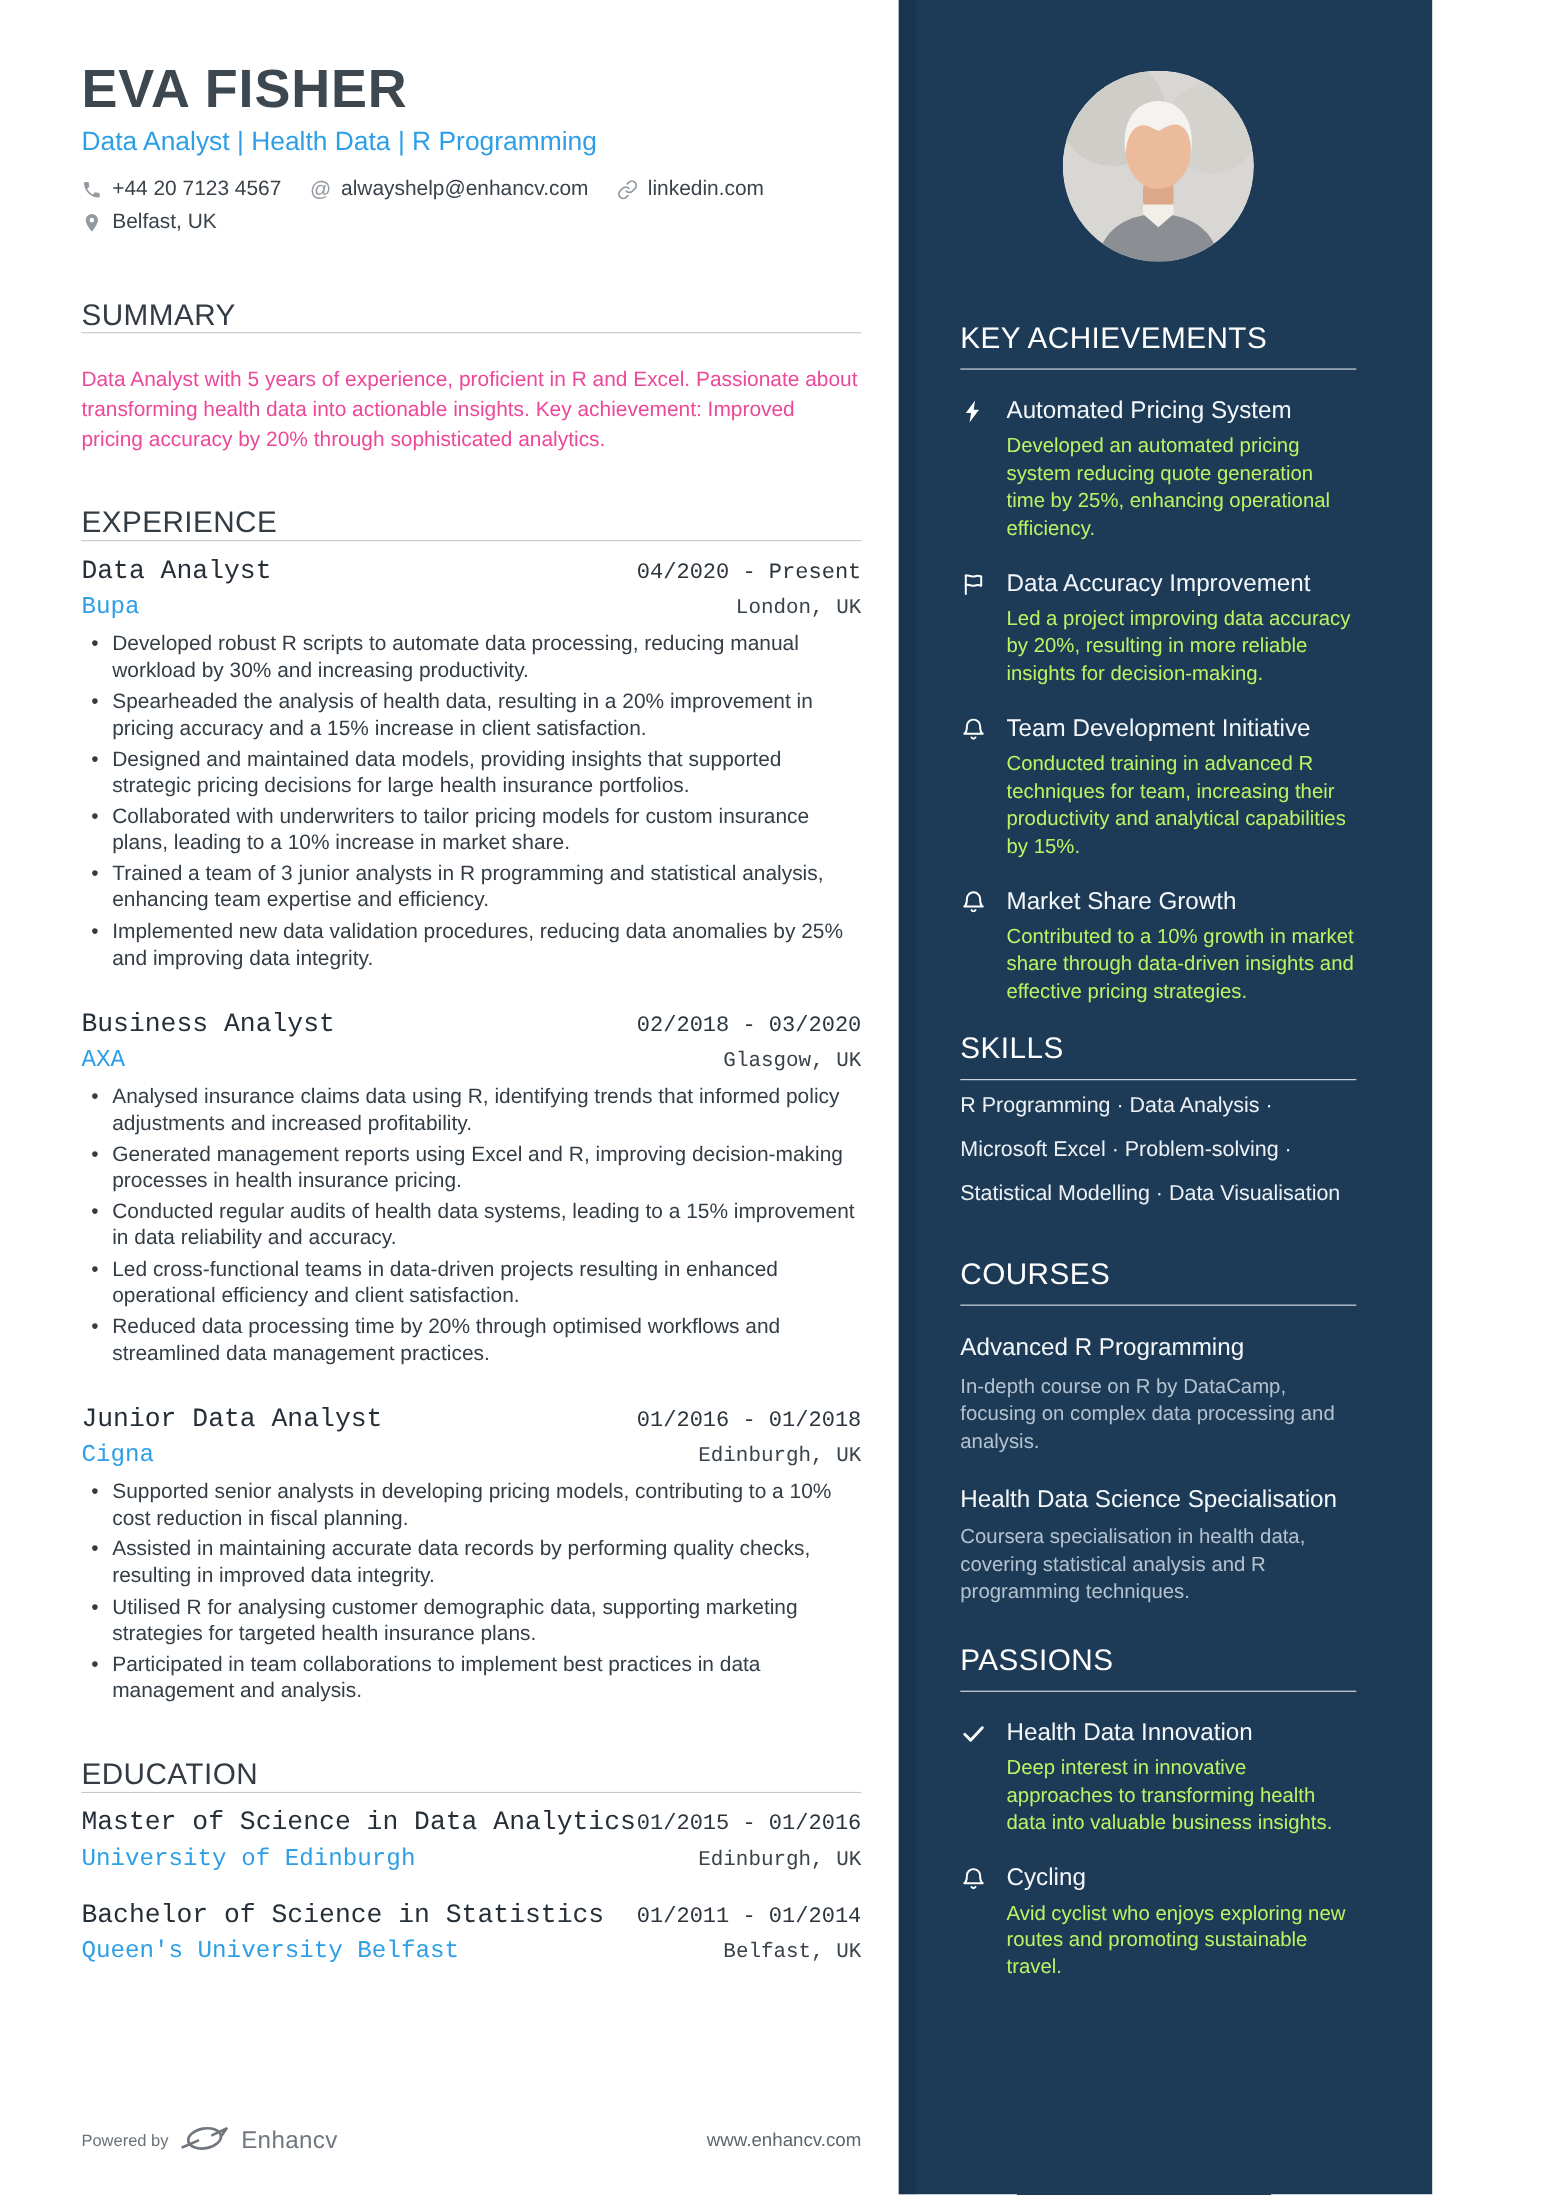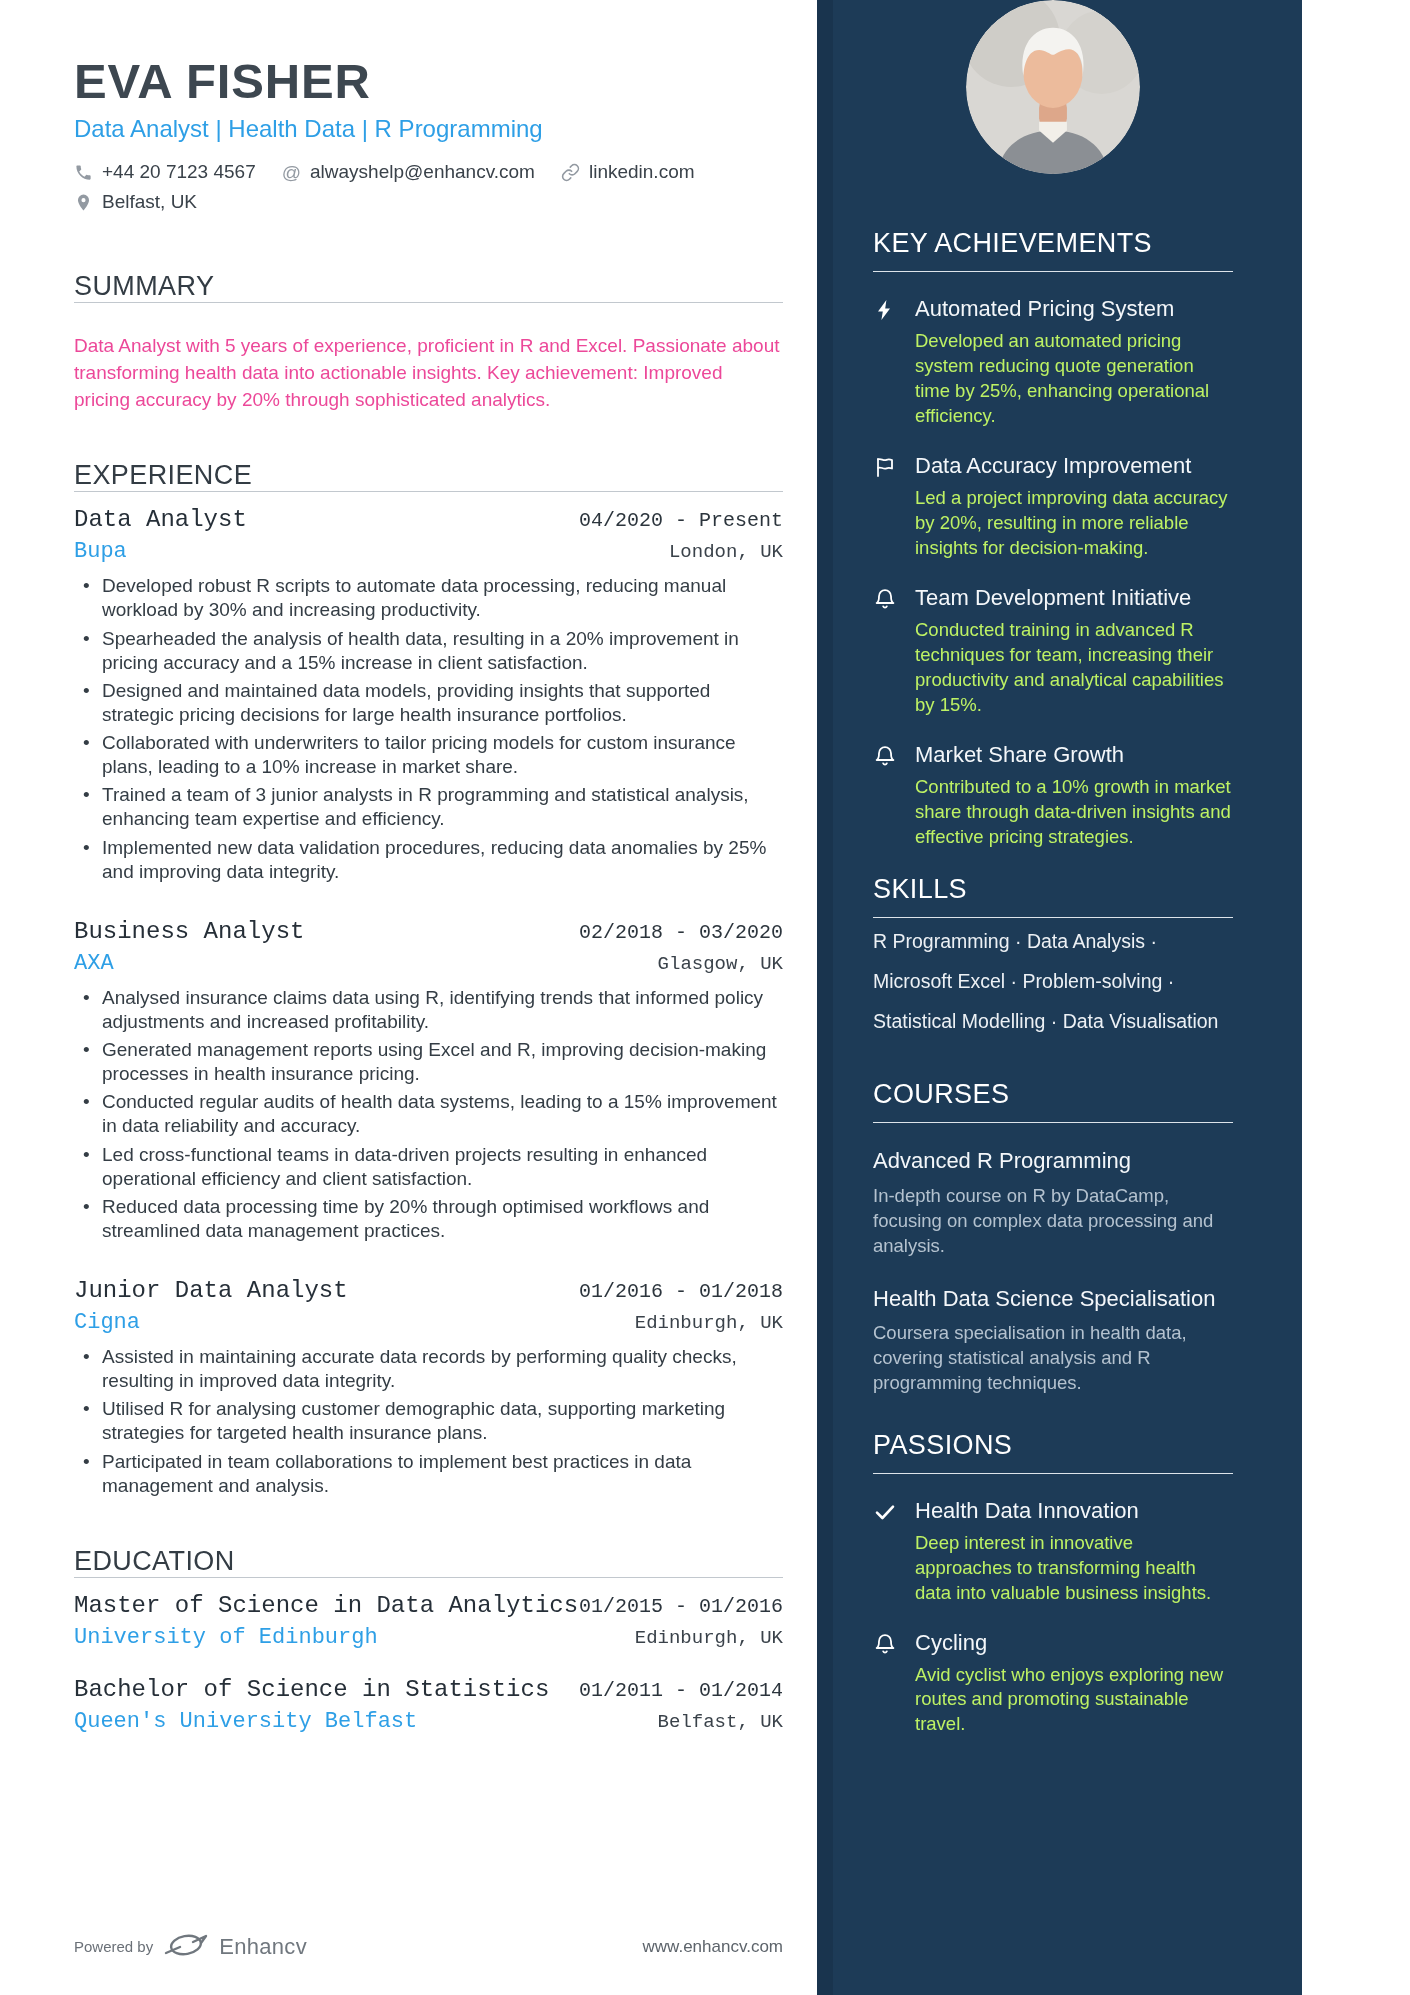--- a/index.html
+++ b/index.html
@@ -65,21 +65,21 @@
     margin-top:auto; display:flex; justify-content:space-between; align-items:center;
   }
   .pw { display:flex; align-items:center; gap:10px; font-size:15px; color:#6a7077; }
   .brand { font-size:22px; color:#70777e; letter-spacing:.3px; }
   .site { font-size:17px; color:#5d646b; }
 
   
   .side {
     width:485px; flex:none; position:relative;
     background:#1d3b57; color:#fff;
-    overflow:hidden;
+    padding-top:64px; overflow:hidden;
   }
   .side-strip { position:absolute; left:0; top:0; bottom:0; width:16px;
                 background:#19344e; }
   .side-inner { width:360px; margin-left:56px; }
   .avatar { width:174px; height:174px; margin:0 auto; border-radius:50%; overflow:hidden; }
 
   h2.sec-w {
     margin:0; font-size:27px; font-weight:400; color:#fff;
     letter-spacing:.4px; padding-bottom:12px;
     border-bottom:1px solid #dde4ea;
@@ -209,20 +209,21 @@
             <div class="row">
               <h3 class="jtitle">Junior Data Analyst</h3>
               <span class="dates">01/2016 - 01/2018</span>
             </div>
             <div class="row crow">
               <span class="company">Cigna</span>
               <span class="loc">Edinburgh, UK</span>
             </div>
             <ul class="bullets">
 
+                <li>Supported senior analysts in developing pricing models, contributing to a 10% cost reduction in fiscal planning.</li>
 
                 <li>Assisted in maintaining accurate data records by performing quality checks, resulting in improved data integrity.</li>
 
                 <li>Utilised R for analysing customer demographic data, supporting marketing strategies for targeted health insurance plans.</li>
 
                 <li>Participated in team collaborations to implement best practices in data management and analysis.</li>
               </ul>
           </article>
         </div>
     </section>

